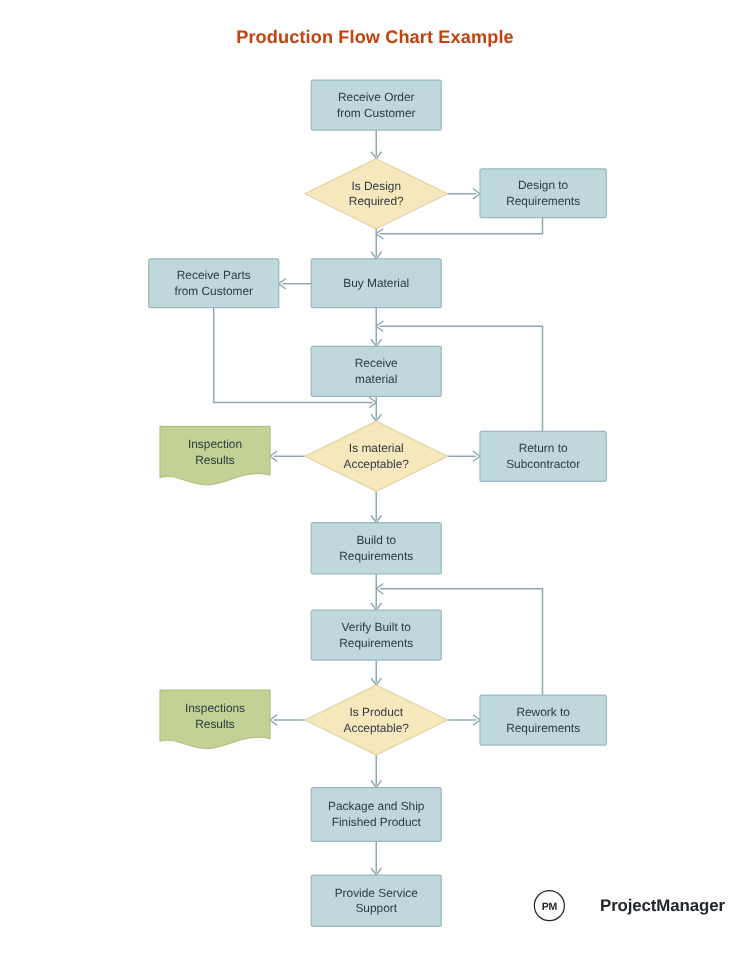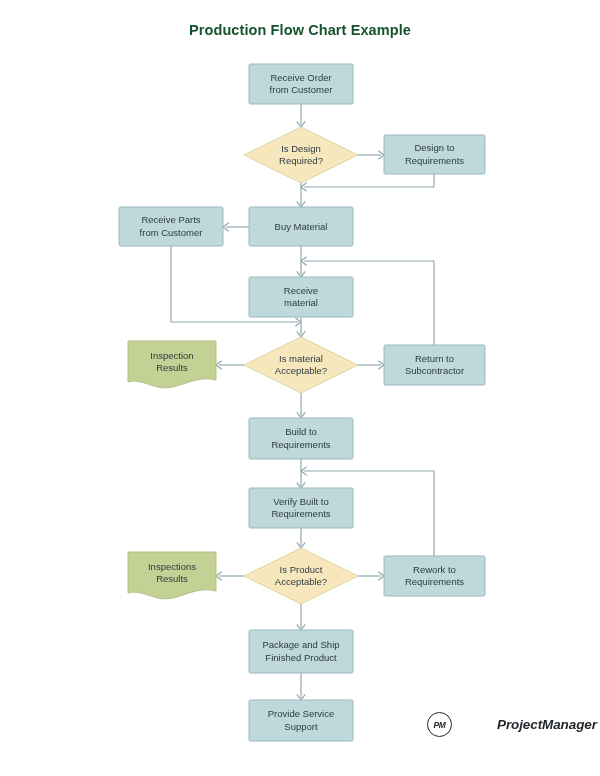--- a/index.html
+++ b/index.html
@@ -18,21 +18,21 @@
   }
   #chart-title {
     position: absolute;
     top: 22px;
     left: 0;
     width: 100%;
     text-align: center;
     font-size: 14.5px;
     font-weight: bold;
     letter-spacing: 0.1px;
-    color: #14532d;
+    color: #c2410c;
   }
   #flow-svg {
     position: absolute;
     top: 0;
     left: 0;
     width: 600px;
     height: 776px;
   }
   .node-label {
     font-family: "Liberation Sans", sans-serif;
@@ -48,22 +48,21 @@
     stroke: #8fa8b0;
     stroke-width: 1.2;
     fill: none;
   }
   #brand {
     position: absolute;
     left: 427px;
     top: 712px;
     display: flex;
     align-items: center;
-    gap: 25px;
-    font-style: italic;
+    gap: 8px;
   }
   #brand-mark {
     width: 23px;
     height: 23px;
     border: 1.7px solid #23282d;
     border-radius: 50%;
     display: flex;
     align-items: center;
     justify-content: center;
     font-size: 8.4px;

